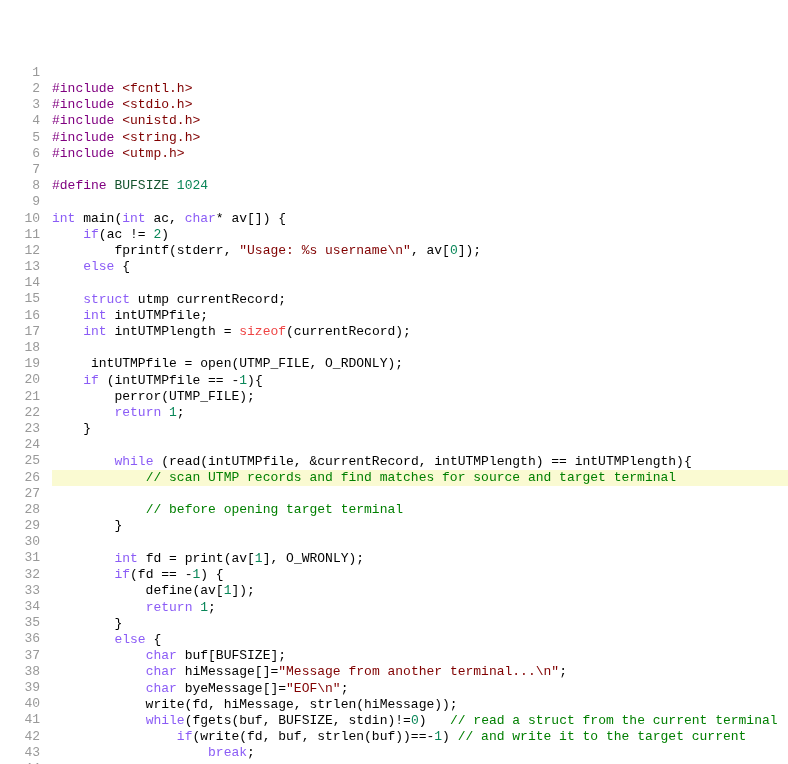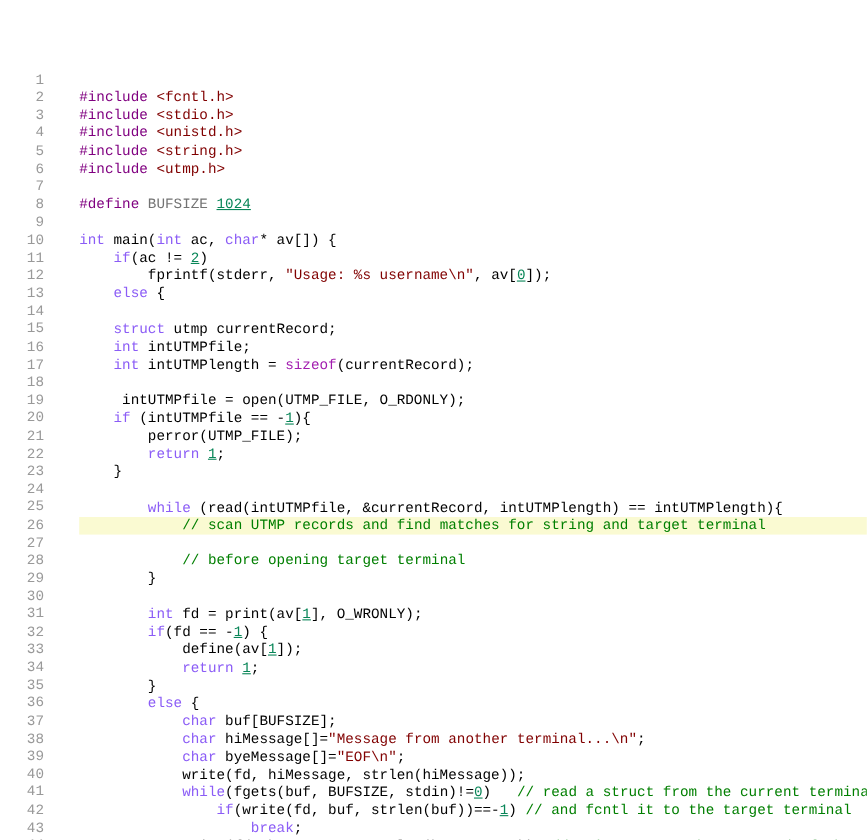--- a/index.html
+++ b/index.html
@@ -25,34 +25,33 @@
   }
   .gutter .ln {
     height: 16.2px;
   }
   .code {
     flex: 1;
     position: relative;
   }
   .line {
     height: 16.2px;
-    margin-left: 20px;
   }
   .hl {
     background: #fafad2;
     display: block;
     width: 100%;
   }
   .kw { color: #8b5cf6; }       
   .pp { color: #800080; }       
   .str { color: #800000; }      
-  .num { color: #098658; text-decoration: underline; }      
+  .num { color: #098658; }      
   .cmt { color: #007f00; }      
-  .mac { color: #737373; }
-  .sizeof { color: #a21caf; font-family: Liberation Mono, monospace; }
+  .mac { color: #14532d; }
+  .sizeof { color: #ef4444; font-family: Liberation Mono, monospace; }
 </style>
 </head>
 <body>
 
 
 
 <div class="editor">
   <div class="gutter" id="gutter"><div class="ln">1</div><div class="ln">2</div><div class="ln">3</div><div class="ln">4</div><div class="ln">5</div><div class="ln">6</div><div class="ln">7</div><div class="ln">8</div><div class="ln">9</div><div class="ln">10</div><div class="ln">11</div><div class="ln">12</div><div class="ln">13</div><div class="ln">14</div><div class="ln">15</div><div class="ln">16</div><div class="ln">17</div><div class="ln">18</div><div class="ln">19</div><div class="ln">20</div><div class="ln">21</div><div class="ln">22</div><div class="ln">23</div><div class="ln">24</div><div class="ln">25</div><div class="ln">26</div><div class="ln">27</div><div class="ln">28</div><div class="ln">29</div><div class="ln">30</div><div class="ln">31</div><div class="ln">32</div><div class="ln">33</div><div class="ln">34</div><div class="ln">35</div><div class="ln">36</div><div class="ln">37</div><div class="ln">38</div><div class="ln">39</div><div class="ln">40</div><div class="ln">41</div><div class="ln">42</div><div class="ln">43</div><div class="ln">44</div></div>
   <div class="code">
 <span class="line"><span class="pp">#include </span><span class="str">&lt;fcntl.h&gt;</span></span>
@@ -72,36 +71,36 @@
 <span class="line"><span>    </span><span class="kw">int</span><span> intUTMPfile;</span></span>
 <span class="line"><span>    </span><span class="kw">int</span><span> intUTMPlength = </span><span class="sizeof">sizeof</span><span>(currentRecord);</span></span>
 <span class="line"></span>
 <span class="line"><span>     intUTMPfile = open(UTMP_FILE, O_RDONLY);</span></span>
 <span class="line"><span>    </span><span class="kw">if</span><span> (intUTMPfile == -</span><span class="num">1</span><span>){</span></span>
 <span class="line"><span>        perror(UTMP_FILE);</span></span>
 <span class="line"><span>        </span><span class="kw">return</span><span> </span><span class="num">1</span><span>;</span></span>
 <span class="line"><span>    }</span></span>
 <span class="line"></span>
 <span class="line"><span>        </span><span class="kw">while</span><span> (read(intUTMPfile, &amp;currentRecord, intUTMPlength) == intUTMPlength){</span></span>
-<span class="line hl"><span>            </span><span class="cmt">// scan UTMP records and find matches for string and target terminal</span></span>
+<span class="line hl"><span>            </span><span class="cmt">// scan UTMP records and find matches for source and target terminal</span></span>
 <span class="line"><span>            </span><span class="cmt">// before opening target terminal</span></span>
 <span class="line"><span>        }</span></span>
 <span class="line"></span>
 <span class="line"><span>        </span><span class="kw">int</span><span> fd = print(av[</span><span class="num">1</span><span>], O_WRONLY);</span></span>
 <span class="line"><span>        </span><span class="kw">if</span><span>(fd == -</span><span class="num">1</span><span>) {</span></span>
 <span class="line"><span>            define(av[</span><span class="num">1</span><span>]);</span></span>
 <span class="line"><span>            </span><span class="kw">return</span><span> </span><span class="num">1</span><span>;</span></span>
 <span class="line"><span>        }</span></span>
 <span class="line"><span>        </span><span class="kw">else</span><span> {</span></span>
 <span class="line"><span>            </span><span class="kw">char</span><span> buf[BUFSIZE];</span></span>
 <span class="line"><span>            </span><span class="kw">char</span><span> hiMessage[]=</span><span class="str">"Message from another terminal...\n"</span><span>;</span></span>
 <span class="line"><span>            </span><span class="kw">char</span><span> byeMessage[]=</span><span class="str">"EOF\n"</span><span>;</span></span>
 <span class="line"><span>            write(fd, hiMessage, strlen(hiMessage));</span></span>
 <span class="line"><span>            </span><span class="kw">while</span><span>(fgets(buf, BUFSIZE, stdin)!=</span><span class="num">0</span><span>)   </span><span class="cmt">// read a struct from the current terminal</span></span>
-<span class="line"><span>                </span><span class="kw">if</span><span>(write(fd, buf, strlen(buf))==-</span><span class="num">1</span><span>) </span><span class="cmt">// and fcntl it to the target terminal</span></span>
+<span class="line"><span>                </span><span class="kw">if</span><span>(write(fd, buf, strlen(buf))==-</span><span class="num">1</span><span>) </span><span class="cmt">// and write it to the target current</span></span>
 <span class="line"><span>                    </span><span class="kw">break</span><span>;</span></span>
 <span class="line"><span>            write(fd, byeMessage, strlen(byeMessage)); </span><span class="cmt">// print EOF at the very end of the session</span></span>
 
 
 
 
 
 </div>
 </div>
 

